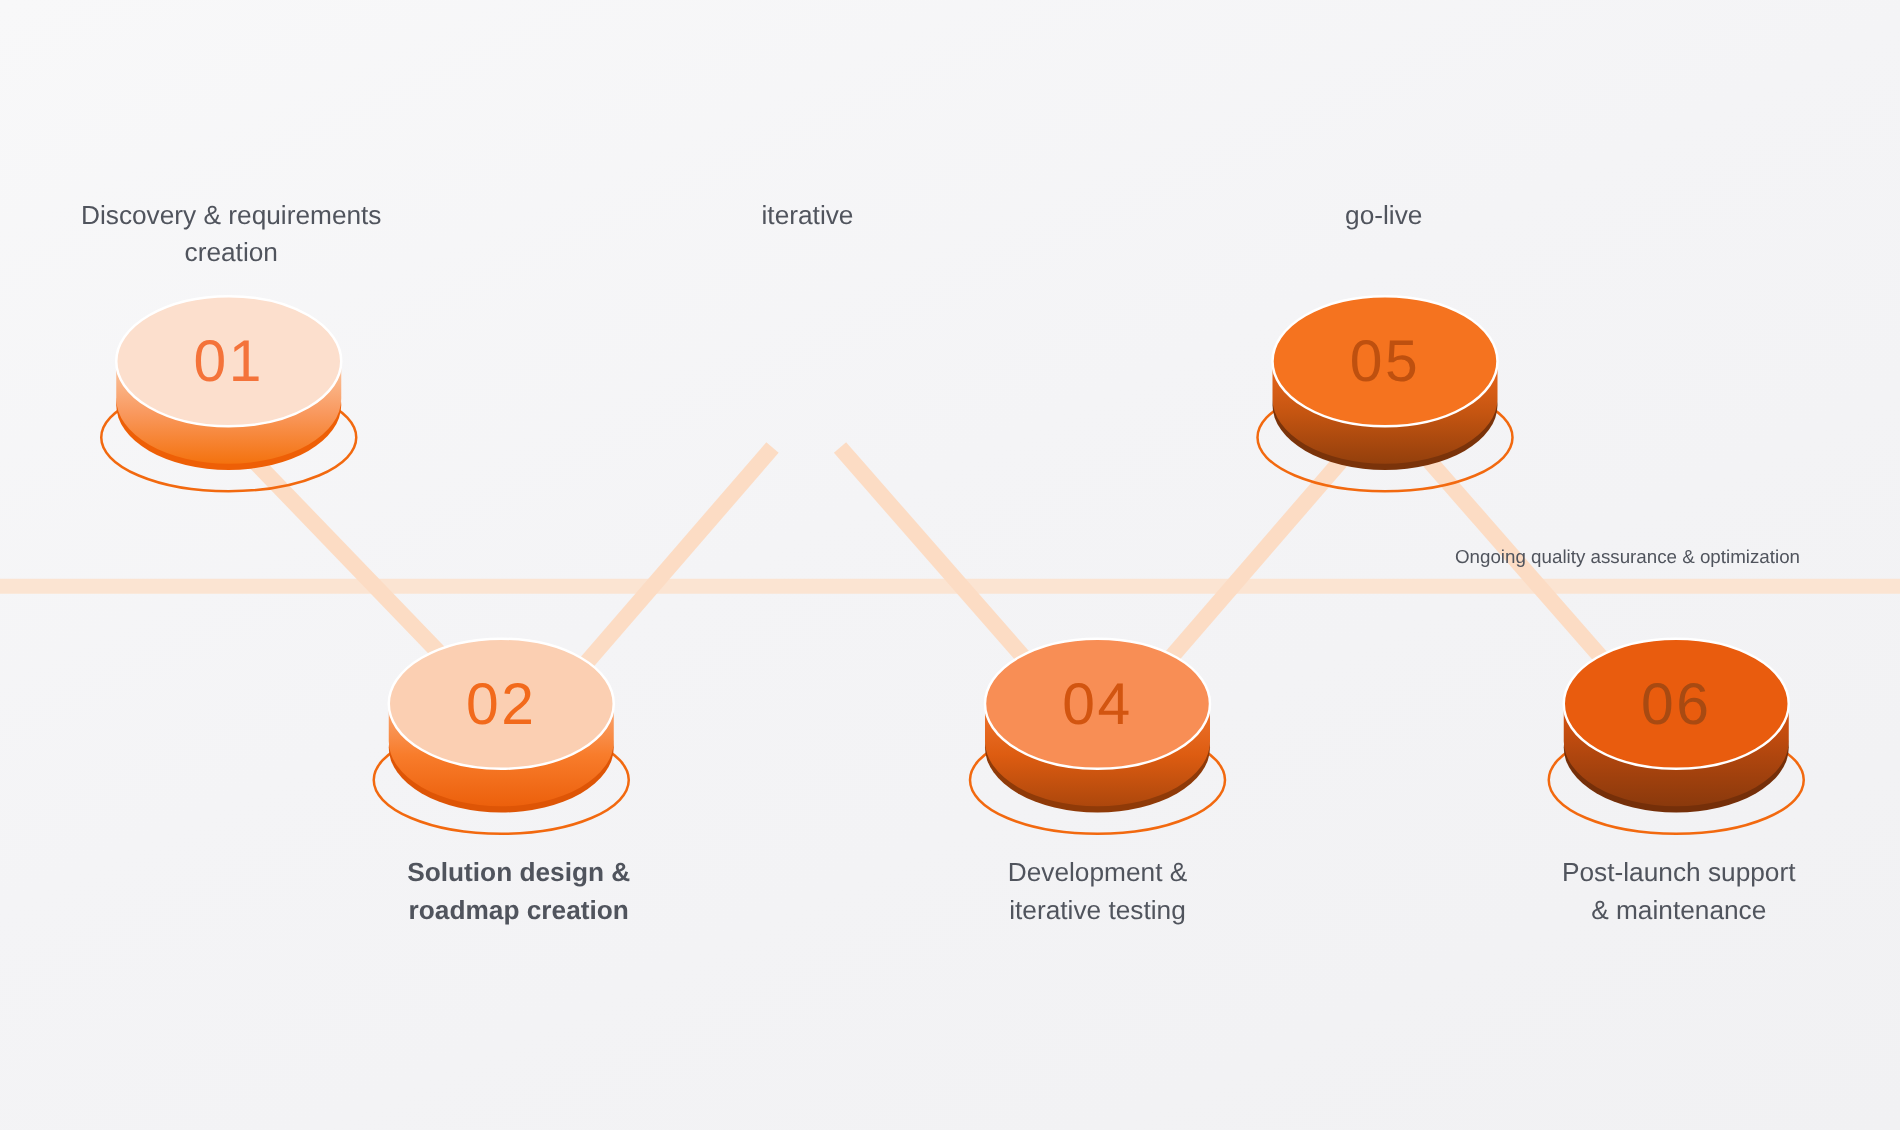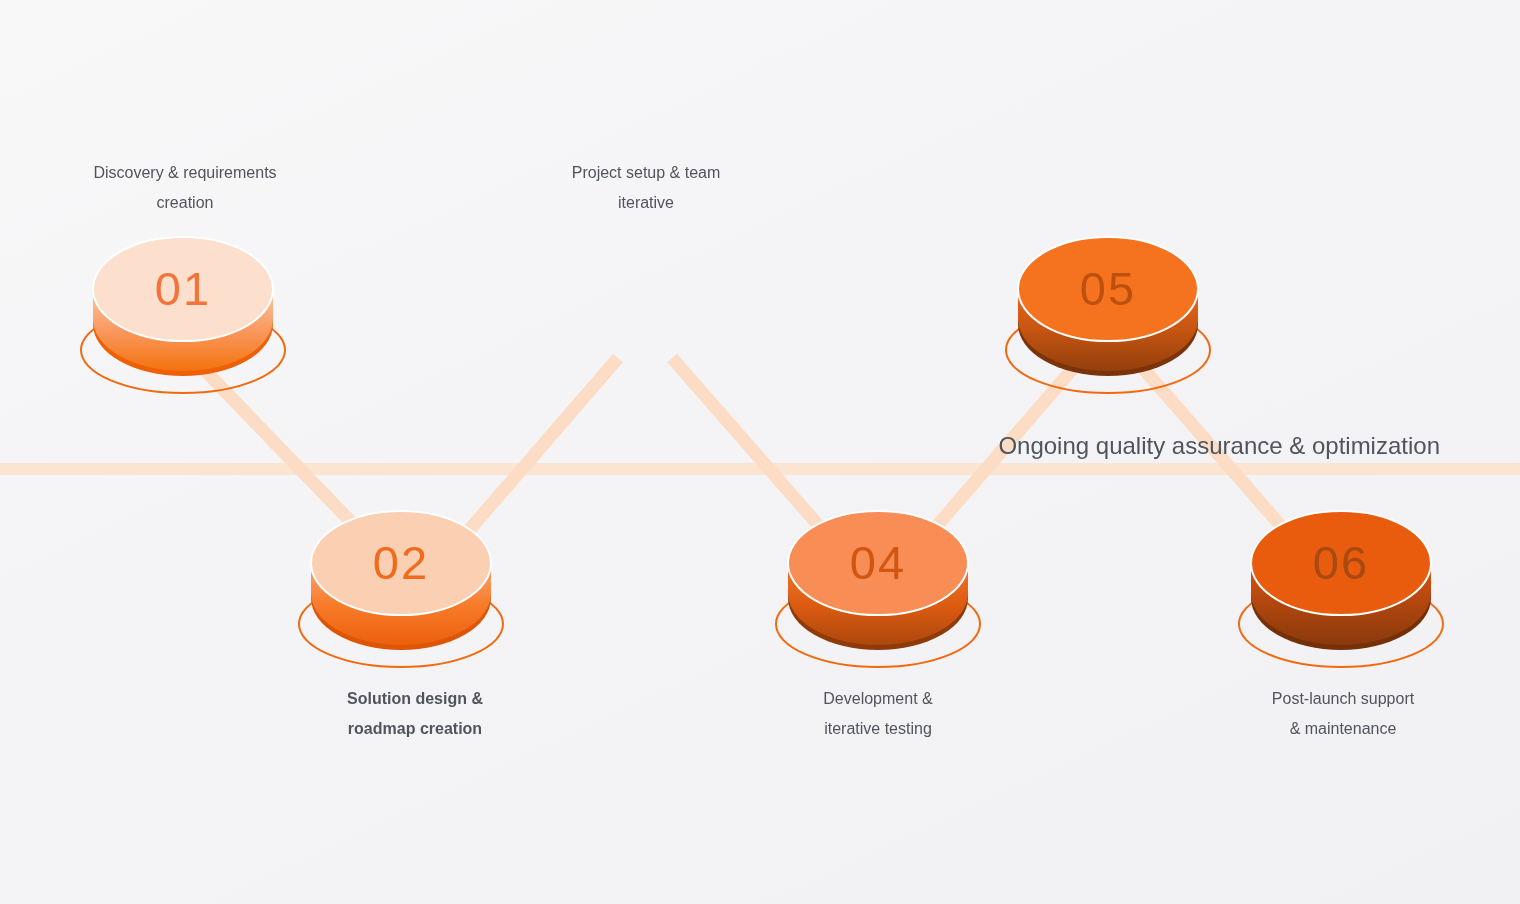--- a/index.html
+++ b/index.html
@@ -23,28 +23,28 @@
   .disc svg { display:block; width:212px; height:166px; overflow:visible; }
   .num {
     font-family:"Liberation Sans", sans-serif;
     font-size:47px;
     font-weight:500;
     letter-spacing:2px;
   }
   .step-label {
     position:absolute; width:340px; z-index:4;
     text-align:center;
-    font-size:16px;
+    font-size:21px;
     line-height:30px;
     font-weight:400;
     color:#50545d;
   }
   .timeline-label {
     position:absolute; right:80px; top:434px; z-index:2;
-    font-size:24px; line-height:24px;
+    font-size:15px; line-height:24px;
     font-weight:400;
     color:#50545d;
     text-align:right;
   }
 </style>
 </head>
 <body>
 
 <div class="stage">
 
@@ -57,24 +57,24 @@
     <line x1="1134" y1="358" x2="1302" y2="550" stroke-width="13" stroke="#fcdcc4"></line>
   </svg>
 
   <div class="timeline-label">Ongoing quality assurance &amp; optimization</div>
 
   <div class="step-label" style="left:15px; top:158px;">
     <div>Discovery &amp; requirements</div>
     <div>creation</div>
   </div>
   <div class="step-label" style="left:476px; top:158px;">
-    <div>Project setup &amp; team</div>
     <div>iterative</div>
   </div>
   <div class="step-label" style="left:937px; top:158px;">
+    <div>go-live</div>
   </div>
   <div class="step-label" style="left:245px; top:684px;font-weight:bold;">
     <div>Solution design &amp;</div>
     <div>roadmap creation</div>
   </div>
   <div class="step-label" style="left:708px; top:684px;">
     <div>Development &amp;</div>
     <div>iterative testing</div>
   </div>
   <div class="step-label" style="left:1173px; top:684px;">

